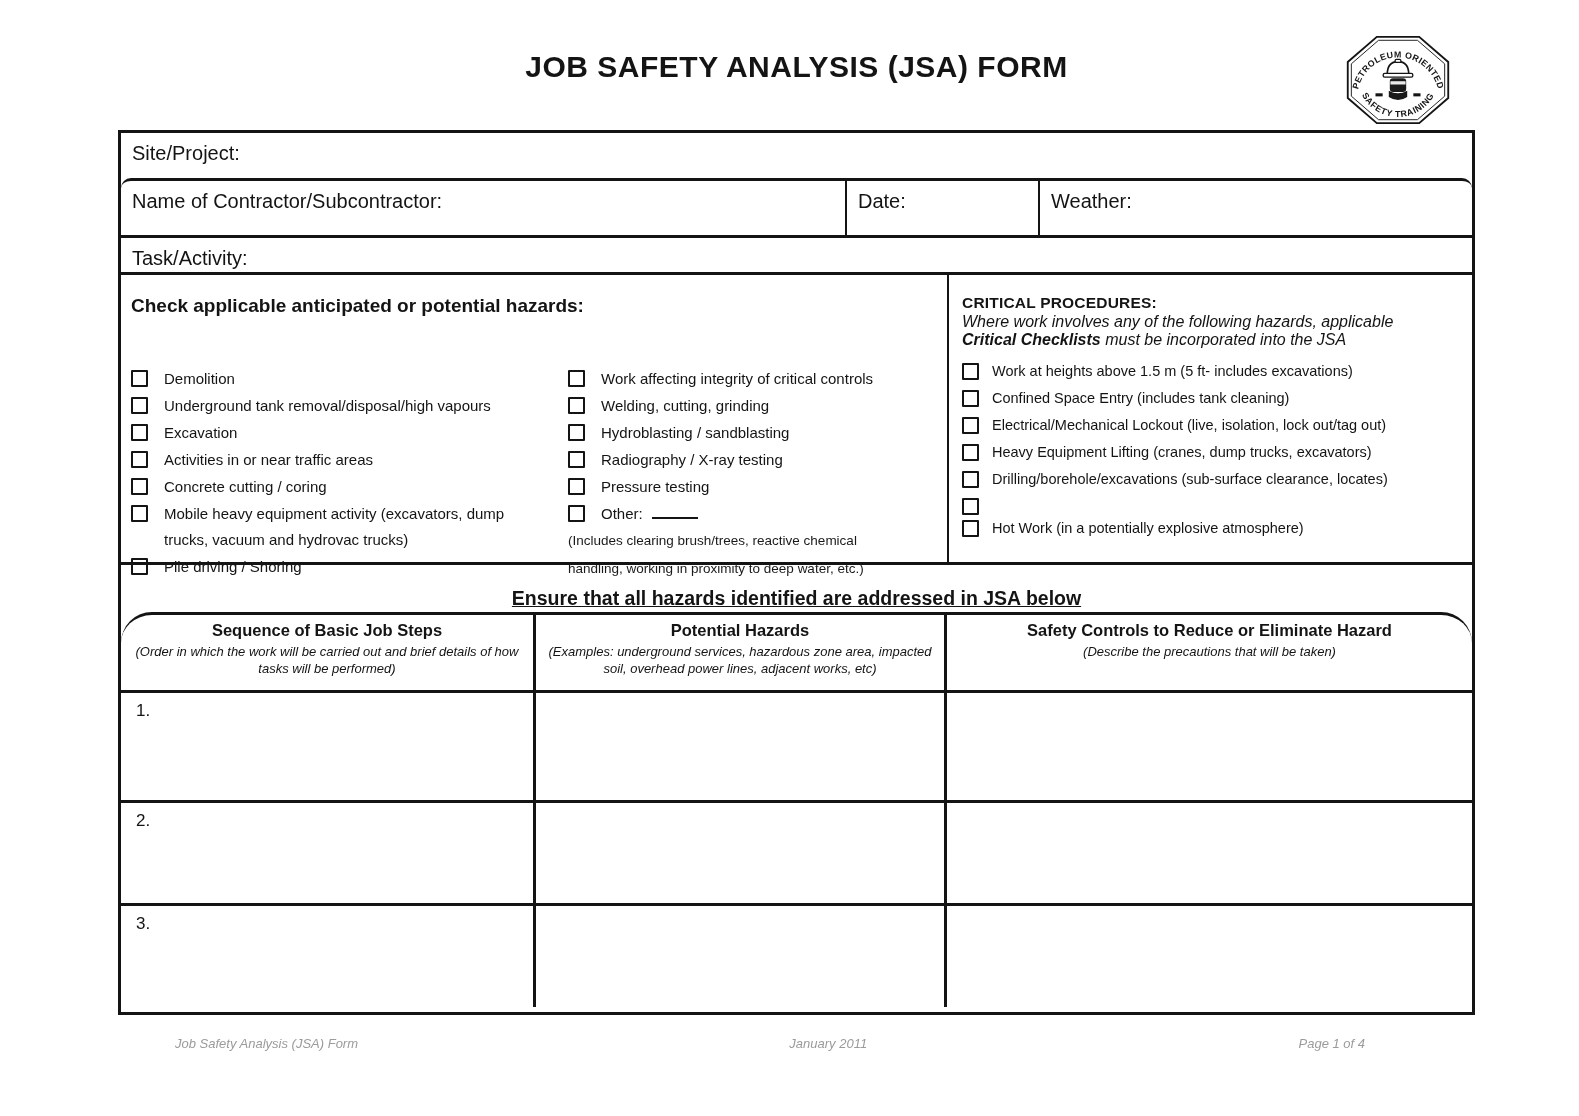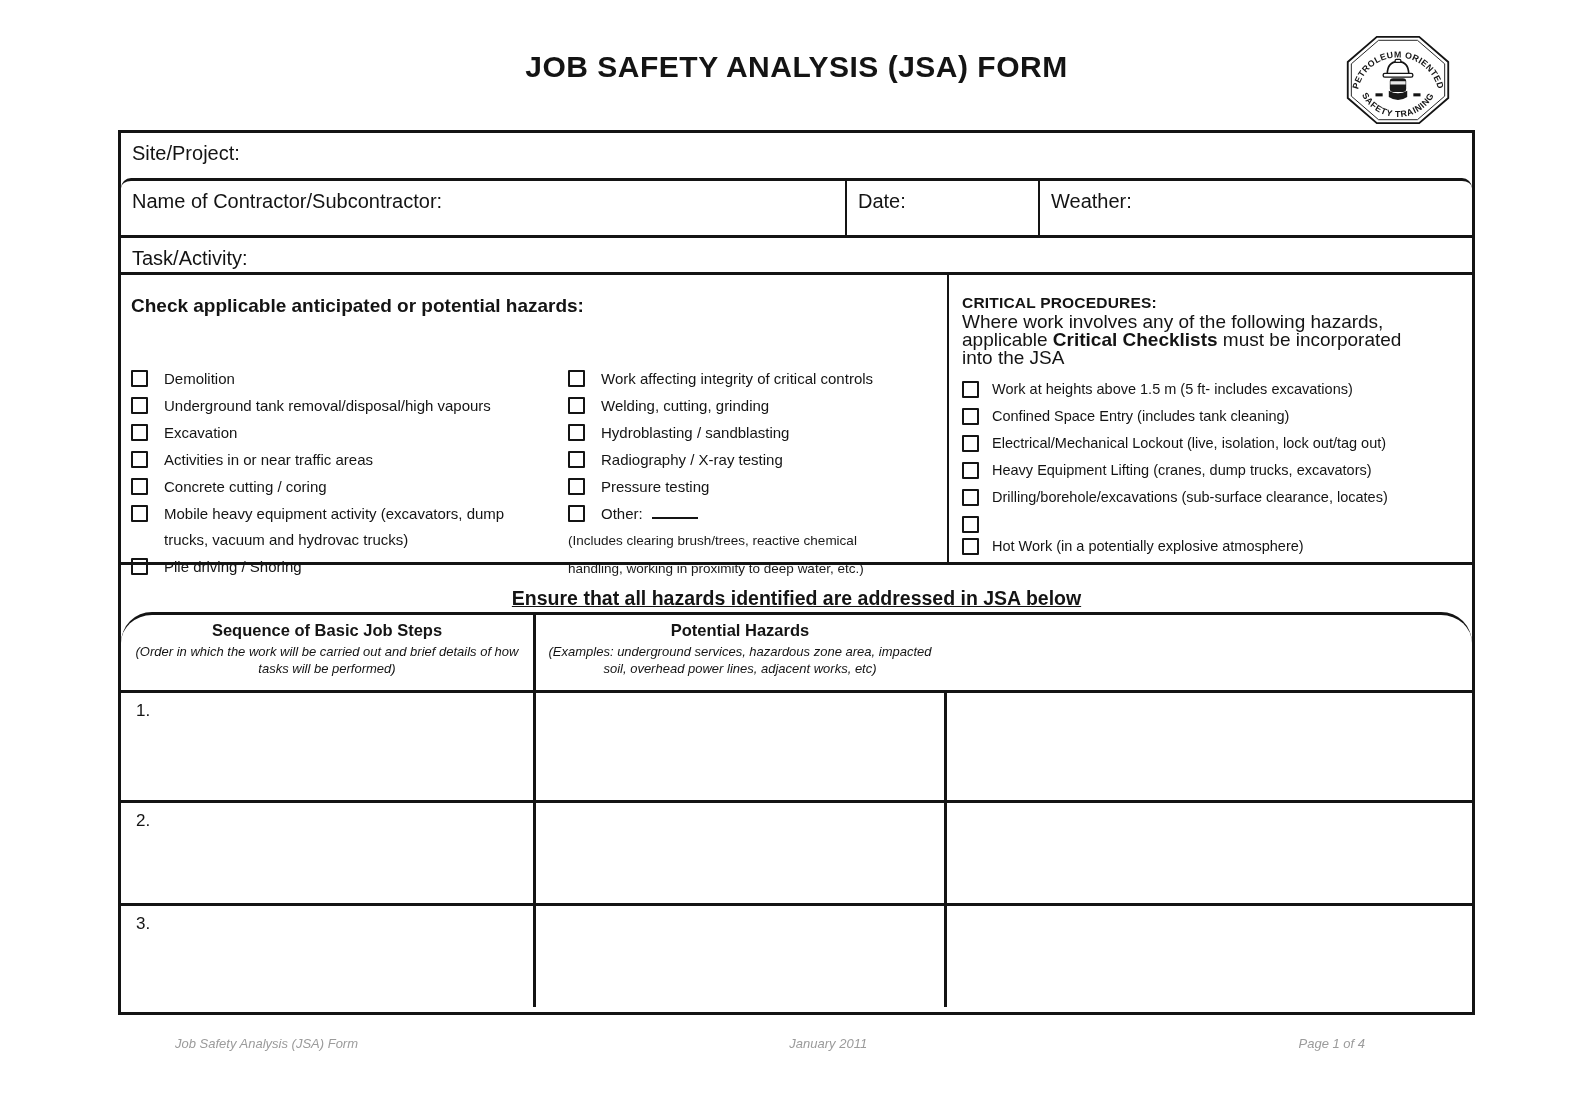--- a/index.html
+++ b/index.html
@@ -35,21 +35,21 @@
            flex:none;margin:5px 0 0 0;background:#fff;}
   .chk-lbl{font-size:15px;line-height:27px;margin-left:16px;}
   .hz-col1 .chk-lbl{max-width:398px;}
   .hz-col1 .chk-lbl.w-narrow{max-width:350px;line-height:26px;padding-top:1px;}
   .hz-col2 .chk-lbl{max-width:345px;}
   .blank-line{display:inline-block;width:46px;height:13px;border-bottom:2px solid #141414;
               margin-left:9px;vertical-align:baseline;}
   .hz-note{font-size:13.5px;line-height:28px;width:340px;margin-top:0;color:#1a1a1a;}
 
   .cp-heading{font-size:15.5px;font-weight:bold;letter-spacing:.2px;}
-  .cp-note{font-size:19px;line-height:18px;width:462px;margin-top:1px;}
+  .cp-note{font-style:italic;font-size:16px;line-height:18px;width:462px;margin-top:1px;}
   .cp-note b{font-weight:bold;}
   .cp-list{margin-top:9px;}
   .cp-list .chk-lbl{font-size:14.5px;max-width:480px;margin-left:13px;}
 
   
   .banner{display:flex;align-items:flex-end;justify-content:center;
           font-size:19.5px;font-weight:bold;text-decoration:underline;
           padding-bottom:2px;box-sizing:border-box;}
 
   
@@ -229,20 +229,24 @@
 
     <div class="row flex thead" style="height:78px;border-radius:31px;">
       <div class="cell th1">
         <div class="th-title">Sequence of Basic Job Steps</div>
         <div class="th-sub">(Order in which the work will be carried out and brief details of how tasks will be performed)</div>
       </div>
       <div class="cell th2">
         <div class="th-title">Potential Hazards</div>
         <div class="th-sub">(Examples: underground services, hazardous zone area, impacted soil, overhead power lines, adjacent works, etc)</div>
       </div>
+      <div class="cell th3">
+        <div class="th-title">Safety Controls to Reduce or Eliminate Hazard</div>
+        <div class="th-sub">(Describe the precautions that will be taken)</div>
+      </div>
     </div>
 
     <div class="row flex" style="height:110px;">
       <div class="cell th1">
         <div class="step-num">1.</div>
       </div>
       <div class="cell th2"></div>
       <div class="cell th3"></div>
     </div>
 

